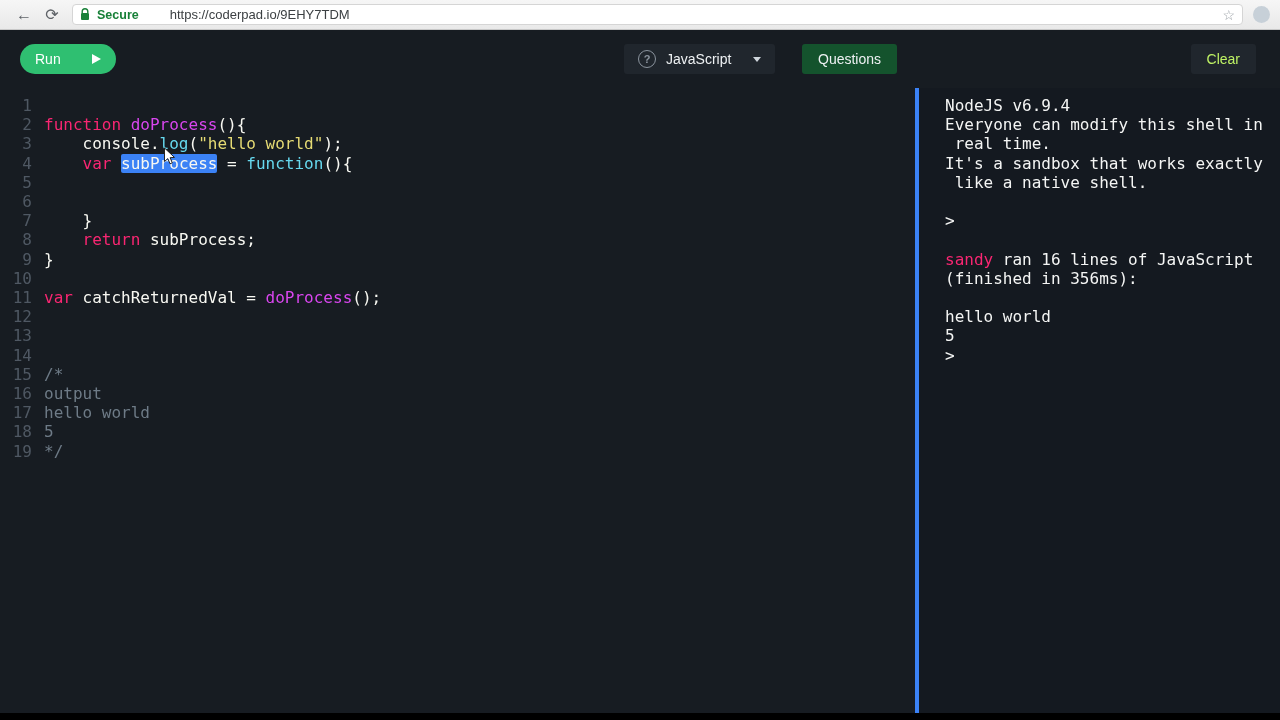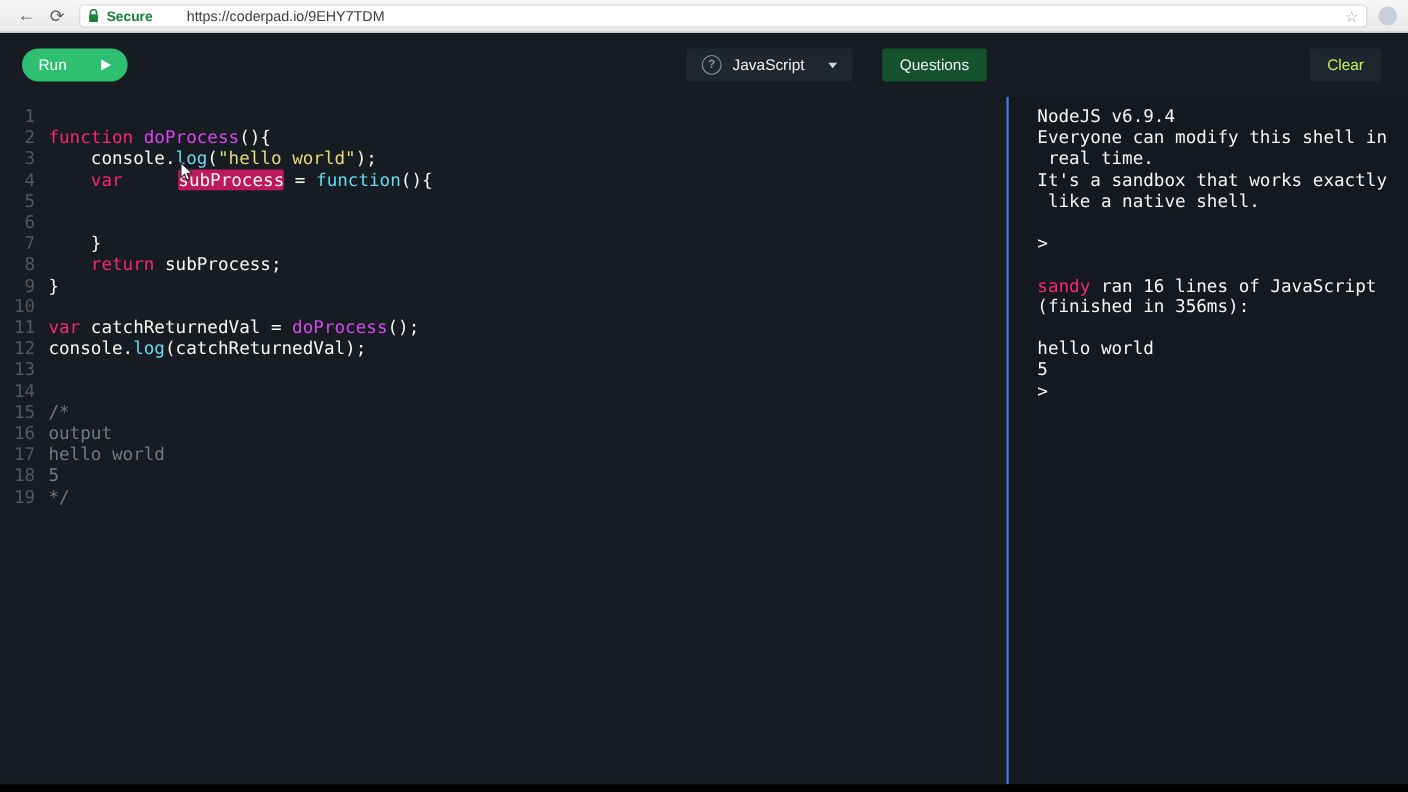--- a/index.html
+++ b/index.html
@@ -28,23 +28,23 @@
   .main{flex:1;display:flex;overflow:hidden;}
   .editor{width:915px;flex:none;box-sizing:border-box;padding-top:8px;font-family:"DejaVu Sans Mono",monospace;font-size:16px;line-height:19.2px;}
   .cline{display:flex;white-space:pre;min-height:19.2px;}
   .ln{width:32px;flex:none;text-align:right;color:#4f5863;}
   .lc{padding-left:12px;color:#f8f8f2;}
   .kw{color:#f92672;}
   .fn{color:#d946ef;text-align:center;}
   .bi{color:#66d9ef;}
   .st{color:#e6db74;}
   .cm{color:#6e7b87;}
-  .hl{background:#be185d;border-radius:2px;margin-left:41px;}
+  .hl{background:#3b82f6;border-radius:2px;}
 
-  .console{flex:1;border-left:2px solid #3b82f6;background:#141920;padding:8px 10px 0 26px;font-family:"DejaVu Sans Mono",monospace;font-size:16px;line-height:19.2px;color:#f4f5f4;white-space:pre;box-sizing:border-box;overflow:hidden;}
+  .console{flex:1;border-left:4px solid #3b82f6;background:#141920;padding:8px 10px 0 26px;font-family:"DejaVu Sans Mono",monospace;font-size:16px;line-height:19.2px;color:#f4f5f4;white-space:pre;box-sizing:border-box;overflow:hidden;}
   .tline{min-height:19.2px;}
   .user{color:#f92672;}
 
   .bottombar{position:absolute;left:0;bottom:0;width:1280px;height:7px;background:#000;}
   .cursor{position:absolute;left:163px;top:147px;pointer-events:none;}
 </style>
 </head>
 <body>
 
 <div class="chrome">
@@ -82,21 +82,21 @@
         <div class="cline"><span class="ln">2</span><span class="lc"><span class="kw">function</span><span> </span><span class="fn">doProcess</span><span>(){</span></span></div>
         <div class="cline"><span class="ln">3</span><span class="lc"><span>    console.</span><span class="bi">log</span><span>(</span><span class="st">"hello world"</span><span>);</span></span></div>
         <div class="cline"><span class="ln">4</span><span class="lc"><span>    </span><span class="kw">var</span><span> </span><span class="hl">subProcess</span><span> = </span><span class="bi">function</span><span>(){</span></span></div>
         <div class="cline"><span class="ln">5</span><span class="lc"></span></div>
         <div class="cline"><span class="ln">6</span><span class="lc"></span></div>
         <div class="cline"><span class="ln">7</span><span class="lc"><span>    }</span></span></div>
         <div class="cline"><span class="ln">8</span><span class="lc"><span>    </span><span class="kw">return</span><span> subProcess;</span></span></div>
         <div class="cline"><span class="ln">9</span><span class="lc"><span>}</span></span></div>
         <div class="cline"><span class="ln">10</span><span class="lc"></span></div>
         <div class="cline"><span class="ln">11</span><span class="lc"><span class="kw">var</span><span> catchReturnedVal = </span><span class="fn">doProcess</span><span>();</span></span></div>
-        <div class="cline"><span class="ln">12</span><span class="lc"><span>console.</span><span class="bi">log</span><span>(catchReturnedVal);</span></span></div>
+        <div class="cline"><span class="ln">12</span></div>
         <div class="cline"><span class="ln">13</span><span class="lc"></span></div>
         <div class="cline"><span class="ln">14</span><span class="lc"></span></div>
         <div class="cline"><span class="ln">15</span><span class="lc"><span class="cm">/*</span></span></div>
         <div class="cline"><span class="ln">16</span><span class="lc"><span class="cm">output</span></span></div>
         <div class="cline"><span class="ln">17</span><span class="lc"><span class="cm">hello world</span></span></div>
         <div class="cline"><span class="ln">18</span><span class="lc"><span class="cm">5</span></span></div>
         <div class="cline"><span class="ln">19</span><span class="lc"><span class="cm">*/</span></span></div>
       </div>
     <div class="console" id="console"><div class="tline"><span>NodeJS v6.9.4</span></div><div class="tline"><span>Everyone can modify this shell in</span></div><div class="tline"><span> real time.</span></div><div class="tline"><span>It's a sandbox that works exactly</span></div><div class="tline"><span> like a native shell.</span></div><div class="tline"></div><div class="tline"><span>&gt;</span></div><div class="tline"></div><div class="tline"><span class="user">sandy</span><span> ran 16 lines of JavaScript</span></div><div class="tline"><span>(finished in 356ms):</span></div><div class="tline"></div><div class="tline"><span>hello world</span></div><div class="tline"><span>5</span></div><div class="tline"><span>&gt;</span></div></div>
   </div>

